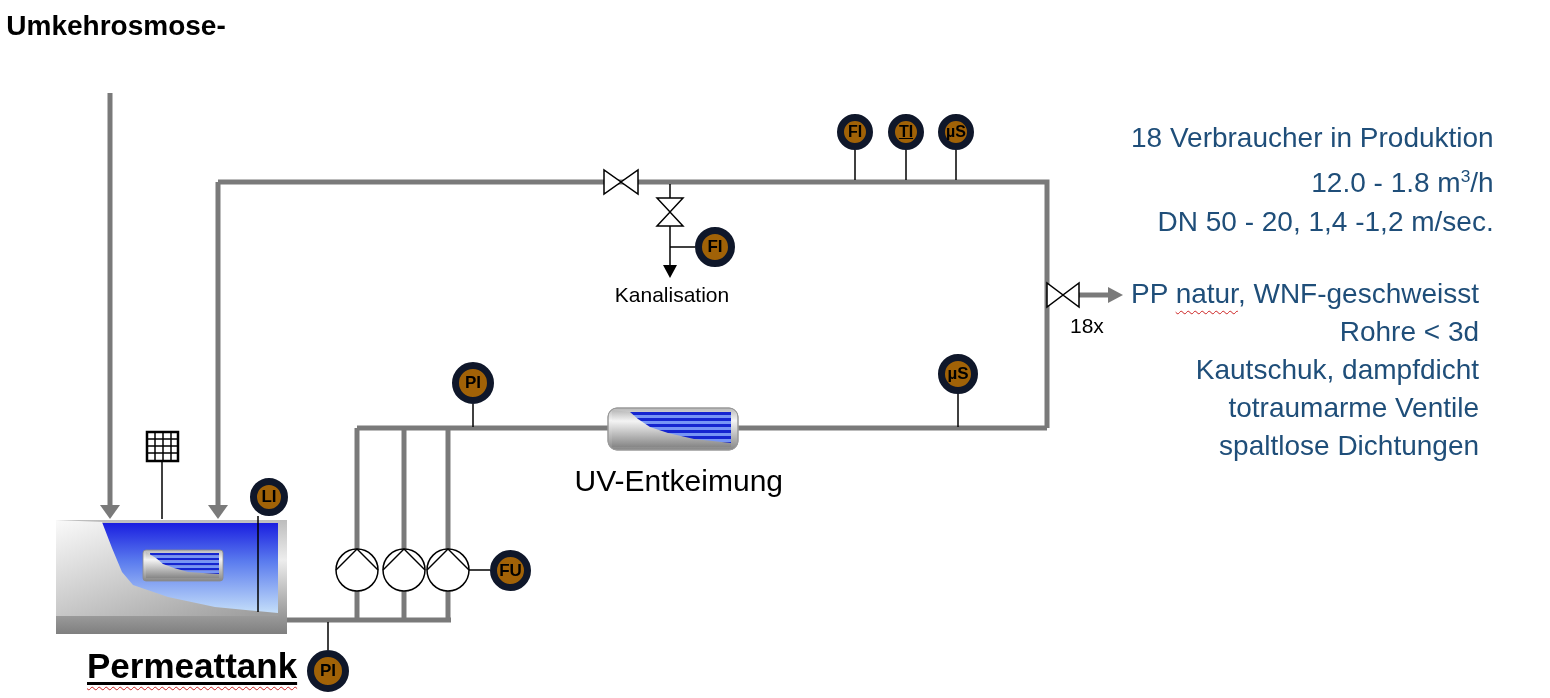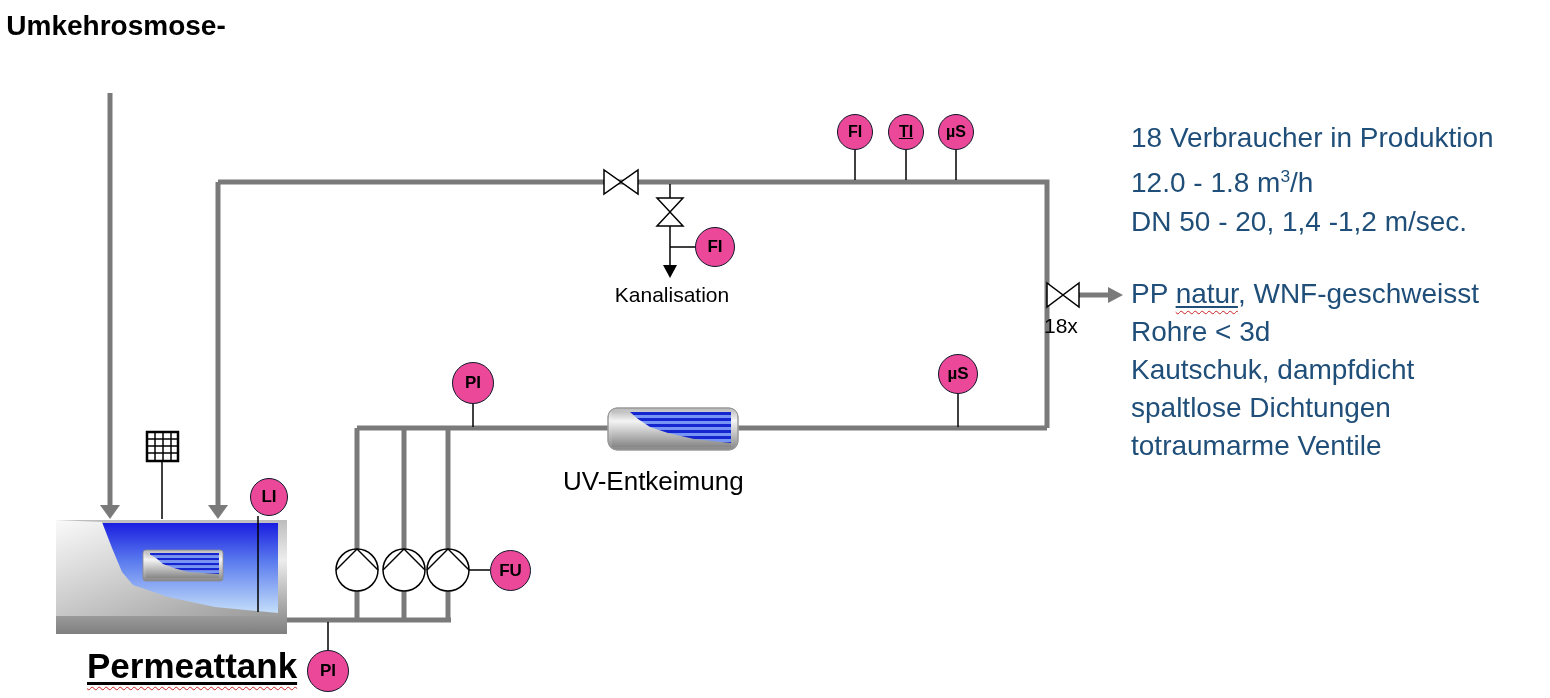--- a/index.html
+++ b/index.html
@@ -1,51 +1,51 @@
 <!DOCTYPE html>
 <html><head>
 <meta charset="utf-8">
 <style>
   html,body{margin:0;padding:0;background:#fff;}
   .stage{
     position:relative;width:1550px;height:698px;background:#ffffff;
     font-family:"Liberation Sans", sans-serif;overflow:hidden;color:#000;
   }
   .stage svg{position:absolute;left:0;top:0;}
-  .abs{position:absolute;}
+  .abs{position:absolute;text-align:right;}
   
   .inst{
-    position:absolute;box-sizing:border-box;background:#ec4899;border:1px solid #0f172a;
+    position:absolute;box-sizing:border-box;background:#a16207;border:7px solid #0f172a;
     border-radius:50%;display:flex;align-items:center;justify-content:center;
     font-weight:bold;font-size:17px;letter-spacing:0;
   }
   .inst.small{font-size:16px;}
   .i-fi-top{left:837px;top:114px;width:36px;height:36px;}
   .i-ti-top{left:888px;top:114px;width:36px;height:36px;text-decoration:underline;}
   .i-us-top{left:938px;top:114px;width:36px;height:36px;}
   .i-fi-drain{left:695px;top:227px;width:40px;height:40px;}
   .i-pi-loop{left:452px;top:362px;width:42px;height:42px;}
   .i-us-loop{left:938px;top:354px;width:40px;height:40px;}
   .i-li-tank{left:250px;top:478px;width:38px;height:38px;}
   .i-fu-pump{left:490px;top:550px;width:41px;height:41px;}
   .i-pi-suction{left:307px;top:650px;width:42px;height:42px;}
   
   .source-label{left:6px;top:8px;width:220px;text-align:center;font-weight:bold;
     font-size:28px;line-height:36px;}
   .tank-label{left:87px;top:646px;font-weight:bold;font-size:35px;
     text-decoration:underline;text-decoration-thickness:2.5px;text-underline-offset:4px;}
   .tank-label .squiggle{text-decoration:underline wavy #cc2222 1px;text-underline-offset:8px;}
   .sewer-label{left:592px;top:283px;width:160px;text-align:center;font-size:21px;}
-  .uv-label{left:563px;top:464px;width:220px;text-align:left;font-size:26px;line-height:34px;}
-  .count-label{left:1044px;top:314px;font-size:21px;}
+  .uv-label{left:563px;top:464px;width:220px;text-align:right;font-size:30px;line-height:34px;}
+  .count-label{left:1044px;top:314px;font-size:21px;padding-left:26px;}
   .anno{color:#1F4E79;font-size:28px;line-height:39px;white-space:nowrap;}
   .anno-top{left:1131px;top:118px;}
   .anno-bottom{left:1131px;top:275px;line-height:38px;}
   .anno .ln{display:block;}
-  .u-blue{text-decoration:underline;text-decoration-thickness:1.5px;text-underline-offset:3px;}
+  .u-blue{text-decoration-thickness:1.5px;text-underline-offset:3px;}
   .u-blue .squiggle{text-decoration:underline wavy #cc2222 1px;text-underline-offset:7px;}
   sup{font-size:0.62em;}
 </style>
 </head>
 <body>
 
 <div class="stage">
 
   <svg width="1550" height="698" viewBox="0 0 1550 698">
     <defs>
@@ -204,22 +204,22 @@
   <div class="abs anno anno-top">
     <span class="ln">18 Verbraucher in Produktion</span>
     <span class="ln"><span>12.0 - 1.8 m</span><sup>3</sup><span>/h</span></span>
     <span class="ln">DN 50 - 20, 1,4 -1,2 m/sec.</span>
   </div>
 
   <div class="abs anno anno-bottom">
     <span class="ln"><span>PP </span><span class="u-blue"><span class="squiggle">natur</span></span><span>, WNF-geschweisst</span></span>
     <span class="ln">Rohre &lt; 3d</span>
     <span class="ln">Kautschuk, dampfdicht</span>
+    <span class="ln">totraumarme Ventile</span>
     <span class="ln">spaltlose Dichtungen</span>
-    <span class="ln">totraumarme Ventile</span>
   </div>
 
   <div class="inst small i-fi-top">FI</div>
   <div class="inst small i-ti-top">TI</div>
   <div class="inst small i-us-top">µS</div>
   <div class="inst i-fi-drain">FI</div>
   <div class="inst i-pi-loop">PI</div>
   <div class="inst i-us-loop">µS</div>
   <div class="inst i-li-tank">LI</div>
   <div class="inst i-fu-pump">FU</div>

